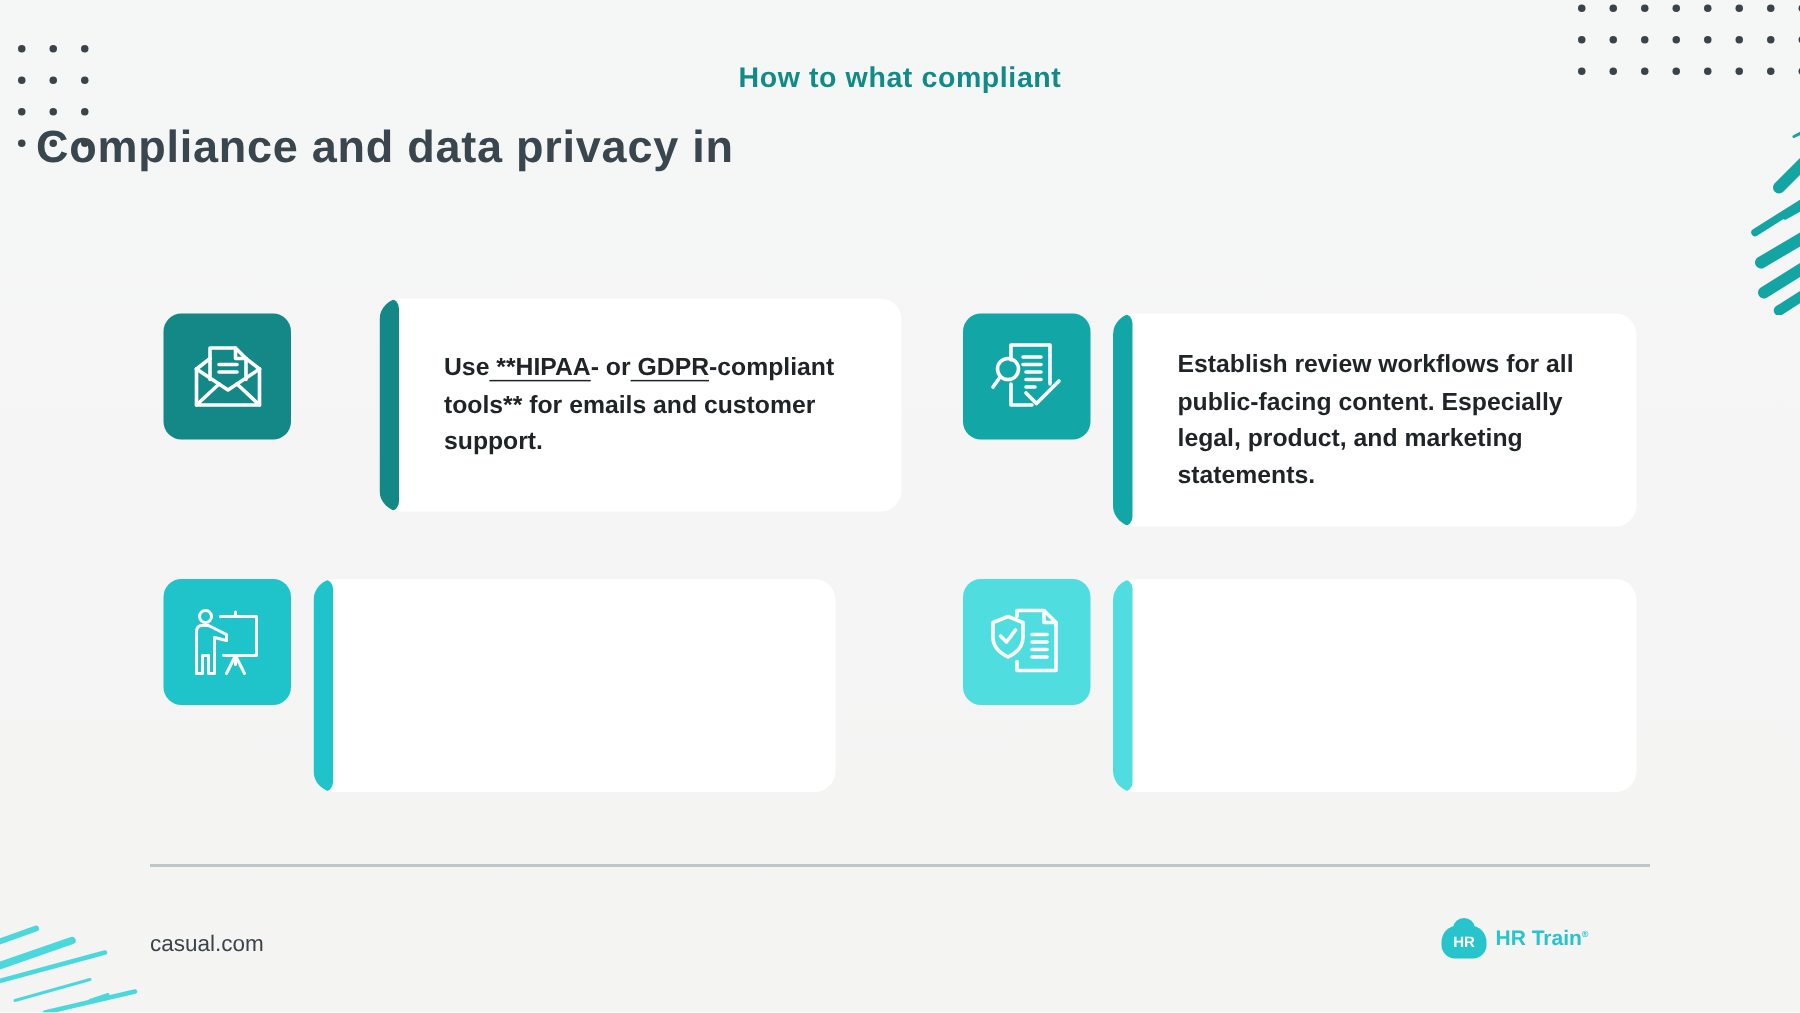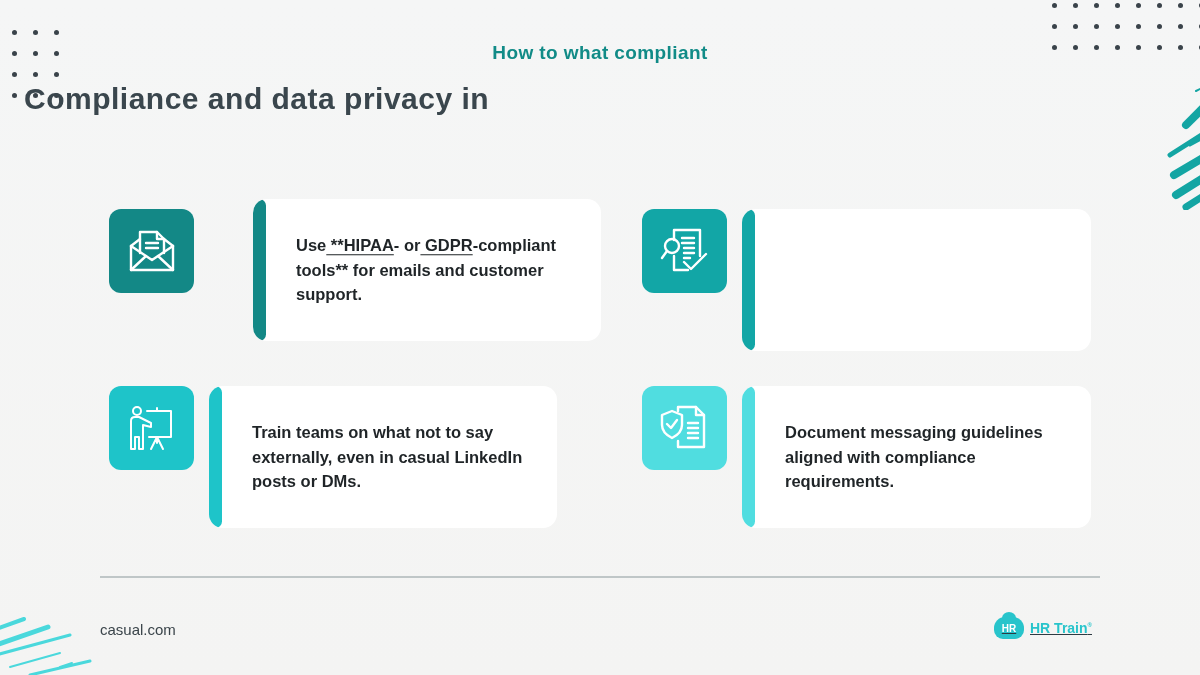--- a/index.html
+++ b/index.html
@@ -43,21 +43,21 @@
     }
     .card .text u { text-decoration: underline; text-underline-offset: 3px; }
     .rule {
       position: absolute; left: 100px; top: 576px; width: 1000px; height: 2px;
       background: #bfc6c7;
     }
     .footer-url {
       position: absolute; left: 100px; top: 621px; font-size: 15px; color: #3a444a;
     }
     .logo {
-      position: absolute; left: 994px; top: 617px; display: flex; align-items: center; gap: 6px; text-decoration: underline;
+      position: absolute; left: 961px; top: 617px; display: flex; gap: 6px;
     }
     .logo-cloud {
       width: 30px; height: 22px; background: #28c4cb; border-radius: 11px 11px 9px 9px;
       color: #fff; font-size: 10px; font-weight: bold; display: flex; align-items: center; justify-content: center;
       position: relative;
     }
     .logo-cloud::before {
       content: ""; position: absolute; left: 8px; top: -5px; width: 14px; height: 12px;
       background: #28c4cb; border-radius: 50%;
     }
@@ -160,52 +160,51 @@
       <path d="M14 14 L14 4 L40 4 L40 30"></path>
       <path d="M14 30 L14 44 L28 44"></path>
       <path d="M22 12 L34 12 M22 17 L34 17 M24 22 L34 22 M24 27 L34 27 M24 32 L30 32"></path>
       <circle cx="12" cy="20" r="7"></circle>
       <path d="M7 25 L2 32"></path>
       <path d="M24 36 L31 43 L46 28"></path>
     </svg>
   </div>
   <div class="card" style="left:742px;top:209px;width:349px;">
     <div class="bar" style="background:#12a6a6;"></div>
+    <div class="text">Establish review workflows for all public-facing content. Especially legal, product, and marketing statements.</div>
   </div>
 </div>
 
 <div class="item">
   <div class="icon-box" style="left:109px;top:386px;background:#1ec4c9;">
     <svg width="50" height="50" viewBox="0 0 50 50" fill="none" stroke="#fff" stroke-width="2" stroke-linejoin="round" stroke-linecap="round">
       <circle cx="10" cy="8" r="4"></circle>
       <path d="M20 8 L44 8 L44 34 L22 34"></path>
       <path d="M30 5 L30 8"></path>
       <path d="M30 34 L24 46 M30 34 L36 46 M30 34 L30 40"></path>
       <path d="M4 28 L4 18 Q4 14 8 14 L12 14 L24 20 L24 24 L16 22 L16 46 L12 46 L12 34 L8 34 L8 46 L4 46 L4 28"></path>
     </svg>
   </div>
   <div class="card" style="left:209px;top:386px;width:348px;">
     <div class="bar" style="background:#1ec4c9;"></div>
-    <div class="text">Train teams on what not to say externally, even in casual LinkedIn posts or DMs.</div>
   </div>
 </div>
 
 <div class="item">
   <div class="icon-box" style="left:642px;top:386px;background:#50dde0;">
     <svg width="50" height="50" viewBox="0 0 50 50" fill="none" stroke="#fff" stroke-width="2.4" stroke-linejoin="round" stroke-linecap="round">
       <path d="M18 8 L18 4 L36 4 L44 12 L44 44 L18 44 L18 38"></path>
       <path d="M36 4 L36 12 L44 12"></path>
       <path d="M28 20 L38 20 M28 25 L38 25 M28 30 L38 30 M28 35 L38 35"></path>
       <path d="M12 8 L22 12 L22 22 Q22 30 12 35 Q2 30 2 22 L2 12 Z"></path>
       <path d="M7 21 L11 25 L17 17"></path>
     </svg>
   </div>
   <div class="card" style="left:742px;top:386px;width:349px;">
     <div class="bar" style="background:#50dde0;"></div>
-    <div class="text">Document messaging guidelines aligned with compliance requirements.</div>
   </div>
 </div>
 
 <div class="rule"></div>
 <div class="footer-url">casual.com</div>
 <div class="logo">
   <div class="logo-cloud">
       <span>HR</span>
     </div>
   <div class="logo-text"><span>HR Train</span><sup>®</sup></div>

